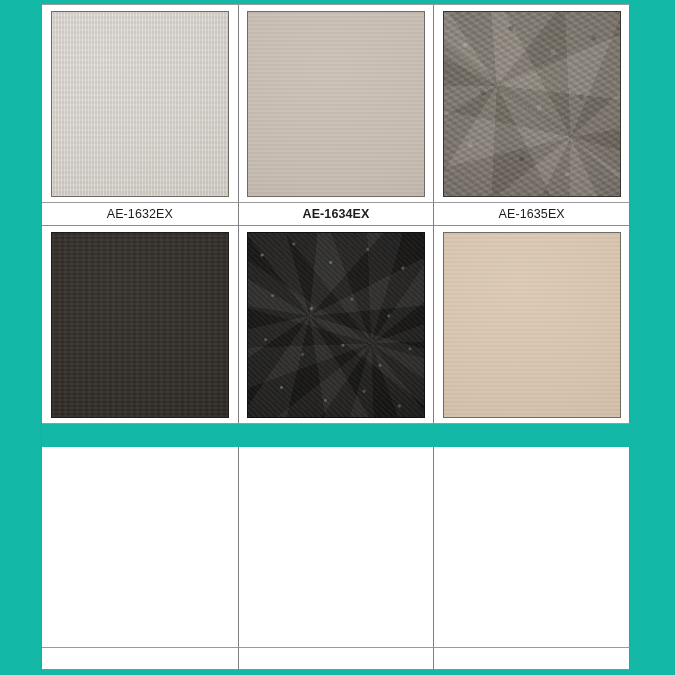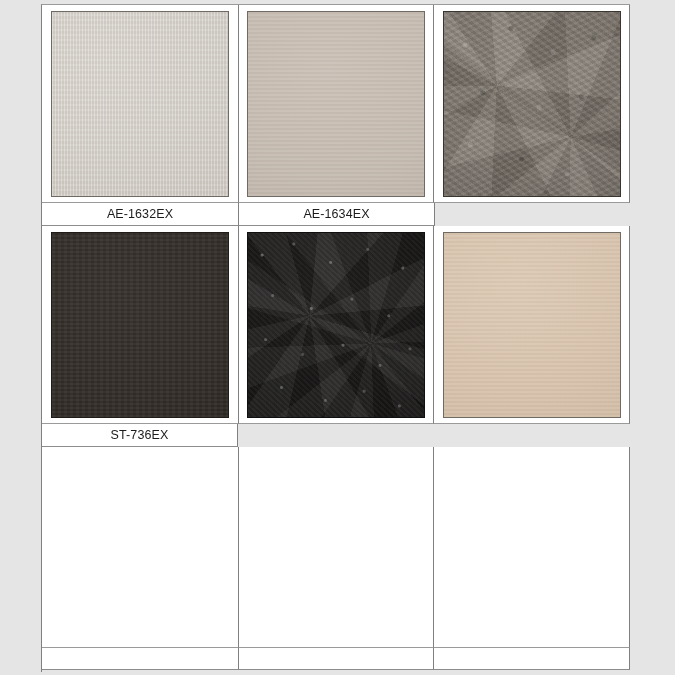--- a/index.html
+++ b/index.html
@@ -10,21 +10,21 @@
   body {
     width: 675px;
     height: 675px;
     font-family: "Liberation Sans", sans-serif;
     overflow: hidden;
   }
   .page {
     position: relative;
     width: 675px;
     height: 675px;
-    background: #e5e5e5;
+    background: #14b8a6;
   }
   
   .sample-table {
     position: absolute;
     left: 41px;
     top: 4px;
     width: 589px;
     height: 668px;
     border-left: 1.5px solid #808080;
     border-top: 1.5px solid #9a9a9a;
@@ -34,21 +34,21 @@
     display: flex;
     width: 100%;
     box-sizing: border-box;
   }
   .cell {
     box-sizing: border-box;
     border-right: 1.5px solid #808080;
     position: relative;
   }
   .col-1 { width: 197px; }
-  .col-2 { width: 196px; }
+  .col-2 { width: 196px; font-weight: bold; }
   .col-3 { width: 196px; }
 
   
   .row-swatch { height: 198px; }
   .row-swatch .cell {
     display: flex;
     align-items: center;
     justify-content: center;
     background: #ffffff;
     border-bottom: 1.5px solid #9a9a9a;
@@ -140,20 +140,23 @@
         </div>
       </div>
     </div>
 
     <div class="grid-row row-label">
       <div class="cell col-1">
         <span class="label-text">AE-1632EX</span>
       </div>
       <div class="cell col-2">
         <span class="label-text">AE-1634EX</span>
+      </div>
+      <div class="cell col-3">
+        <span class="label-text">AE-1635EX</span>
       </div>
     </div>
 
     <div class="grid-row row-swatch">
       <div class="cell col-1">
         <div class="swatch" style="border-color:#201C18;">
           <div class="tex" style="background:
                  repeating-linear-gradient(0deg, rgba(255,255,255,0.030) 0px, rgba(255,255,255,0.030) 2px, rgba(0,0,0,0.05) 2px, rgba(0,0,0,0.05) 4px),
                  repeating-linear-gradient(90deg, rgba(255,255,255,0.022) 0px, rgba(255,255,255,0.022) 3px, rgba(0,0,0,0.04) 3px, rgba(0,0,0,0.04) 6px),
                  radial-gradient(130% 115% at 38% 28%, #38332D 0%, #332E29 55%, #2B2621 100%);"></div>
@@ -189,23 +192,20 @@
       <div class="cell col-3">
         <div class="swatch">
           <div class="tex" style="background:
                  repeating-linear-gradient(0deg, rgba(255,255,255,0.07) 0px, rgba(255,255,255,0.07) 2px, rgba(150,125,100,0.05) 2px, rgba(150,125,100,0.05) 4px),
                  radial-gradient(140% 120% at 42% 28%, #DCC9B4 0%, #D6C2AC 50%, #CAB59F 100%);"></div>
         </div>
       </div>
     </div>
 
     <div class="grid-row row-label">
-      <div class="cell col-3">
-        <span class="label-text">ST-736EX</span>
-      </div>
     </div>
 
     <div class="grid-row row-empty">
       <div class="cell col-1"></div>
       <div class="cell col-2"></div>
       <div class="cell col-3"></div>
     </div>
 
     <div class="grid-row row-foot">
       <div class="cell col-1">

